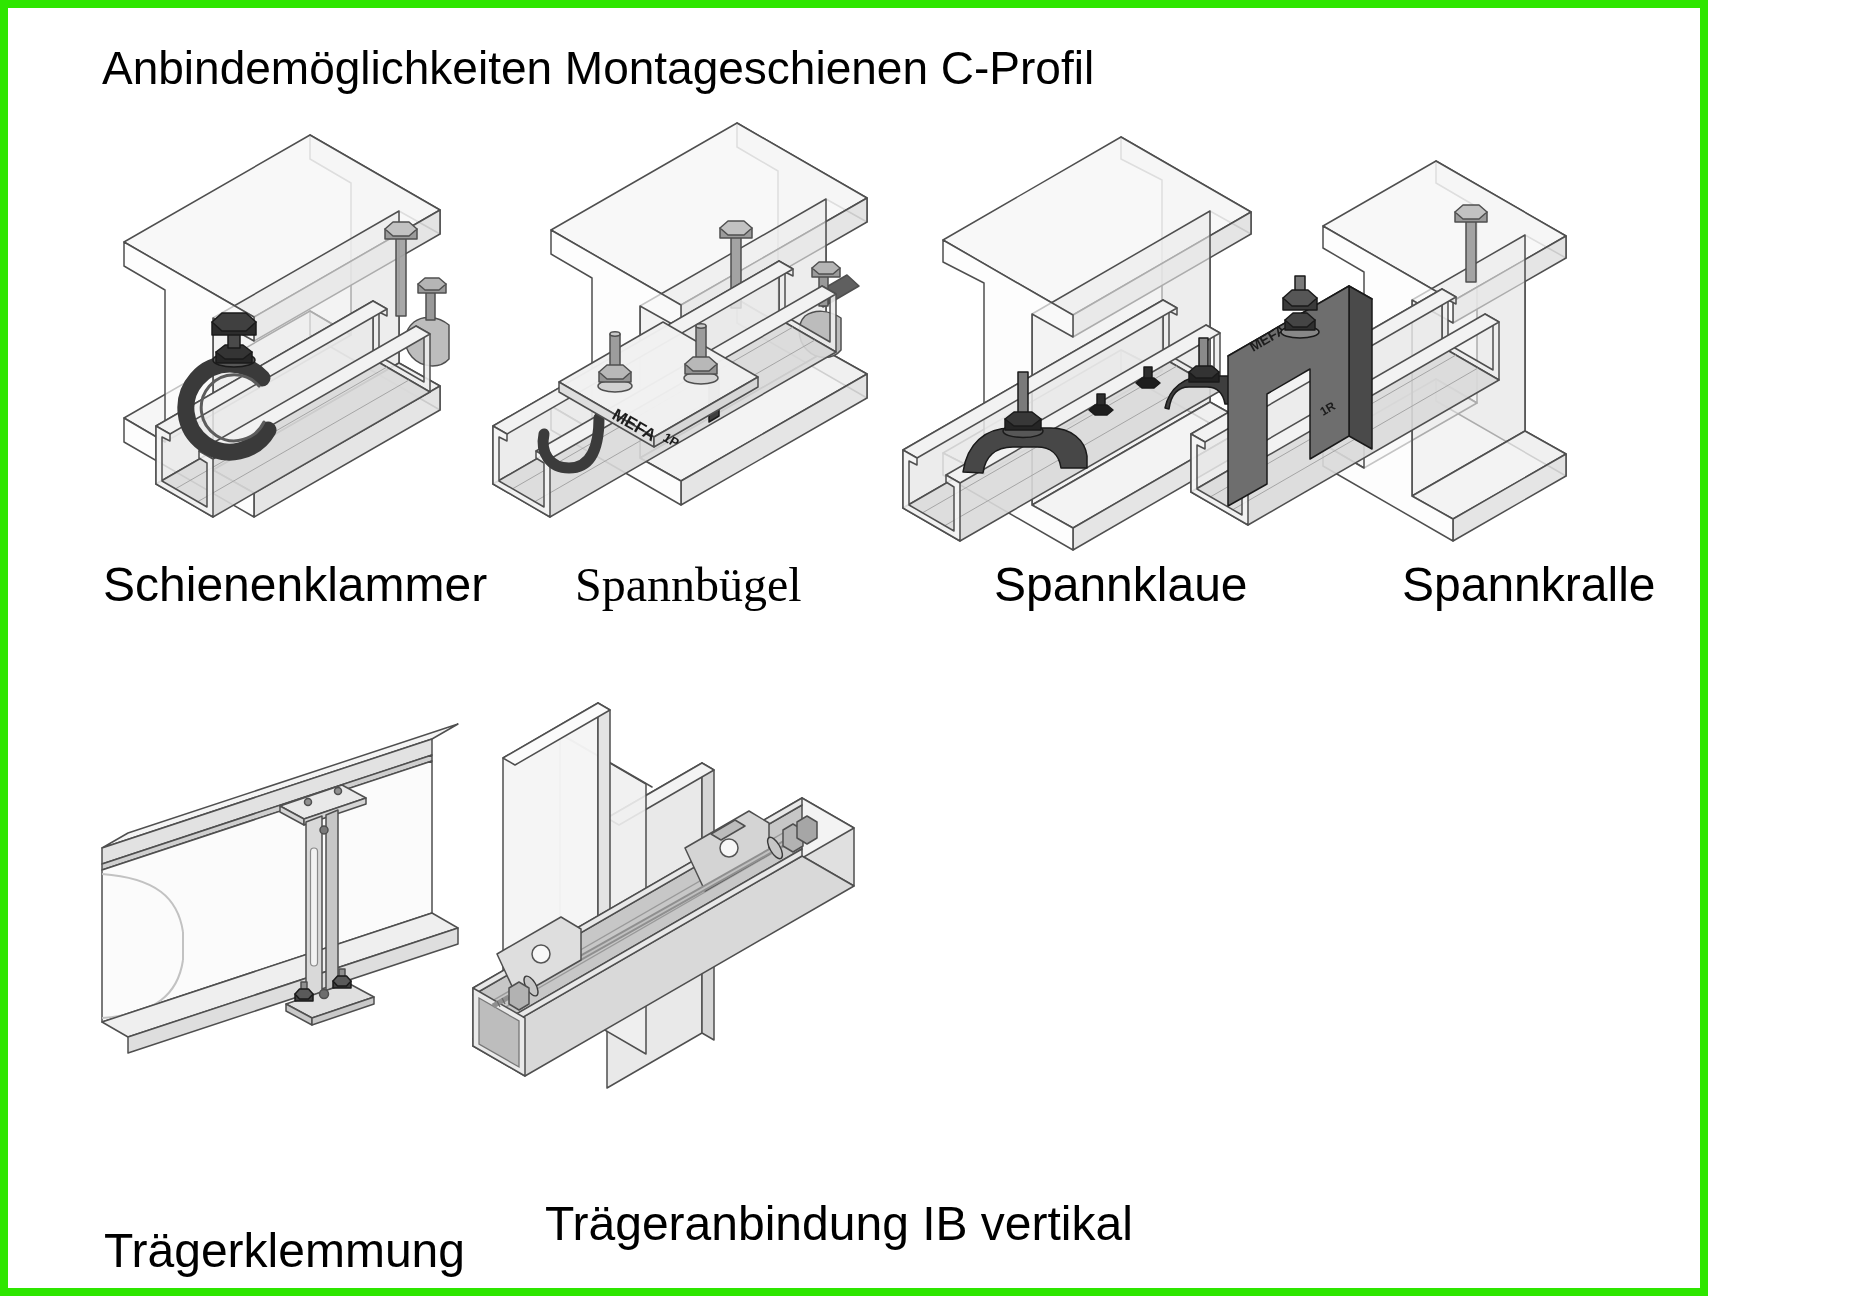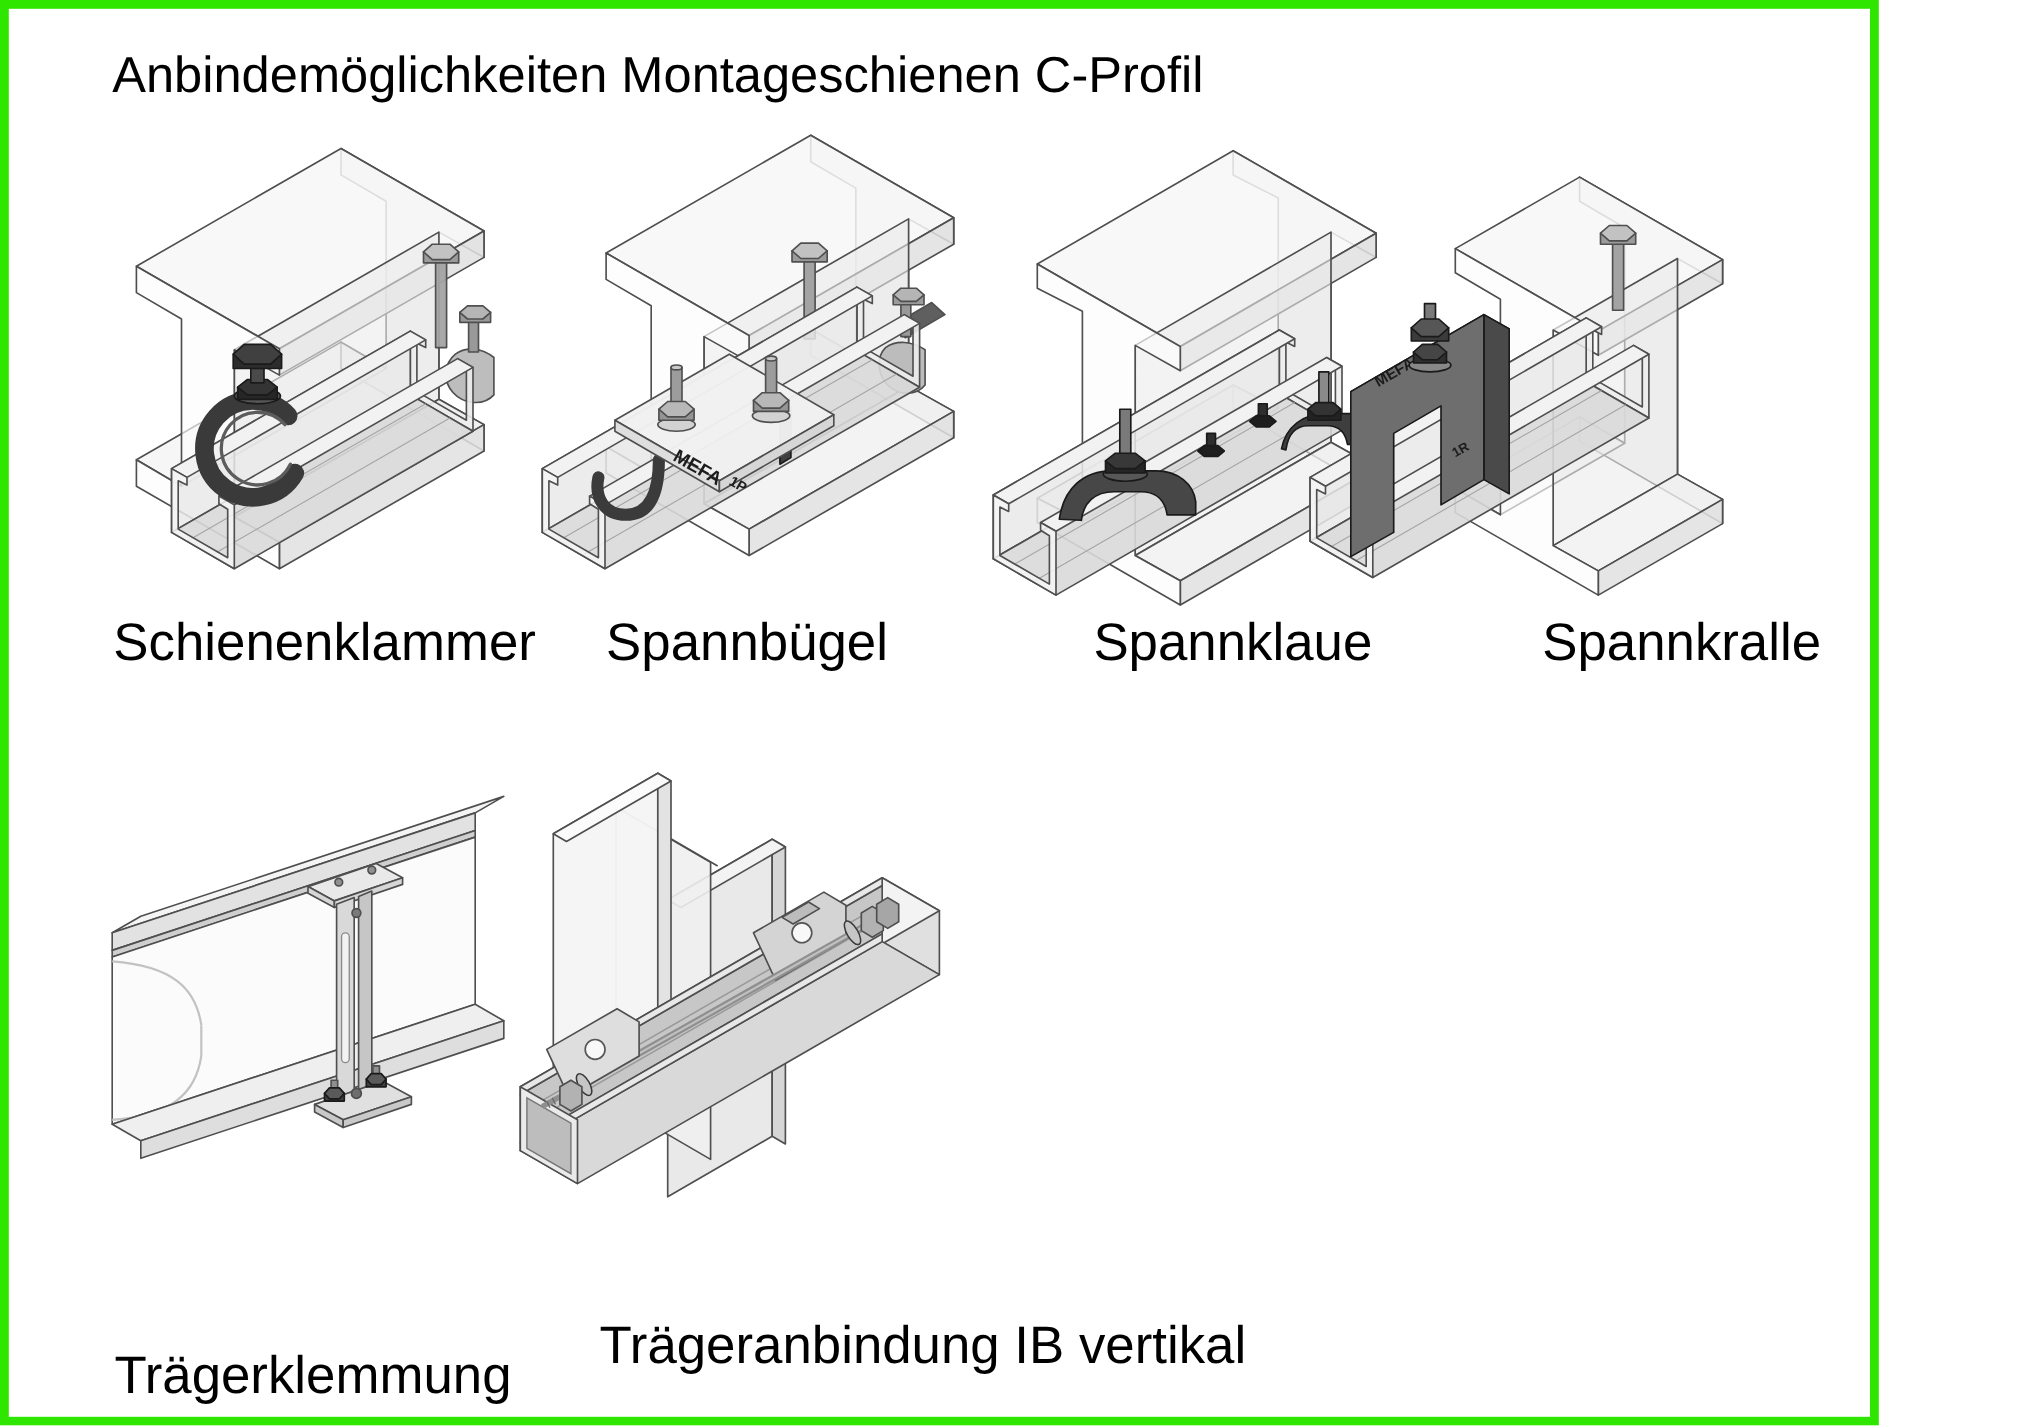--- a/index.html
+++ b/index.html
@@ -308,19 +308,19 @@
         <line x1="40" y1="348" x2="56" y2="339" stroke="#8f8f8f" stroke-width="5"></line>
         <line x1="44" y1="343" x2="47" y2="349" stroke="#6a6a6a" stroke-width="1.2"></line>
         <line x1="49" y1="340" x2="52" y2="346" stroke="#6a6a6a" stroke-width="1.2"></line>
         <ellipse cx="78" cy="328" rx="5" ry="11" transform="rotate(-30 78 328)" fill="#c6c6c6" stroke="#3a3a3a" stroke-width="1.4"></ellipse>
         <polygon class="ol" points="56,330 66,324 76,330 76,346 66,352 56,346" fill="#b2b2b2"></polygon>
       </g>
     </svg>
   </div>
 
   <div class="cap" style="left:95px;top:549px;">Schienenklammer</div>
-  <div class="cap" style="left:543px;top:549px;">Spannbügel</div>
+  <div class="cap" style="left:567px;top:549px;font-family:Liberation Serif, serif;">Spannbügel</div>
   <div class="cap" style="left:986px;top:549px;">Spannklaue</div>
   <div class="cap" style="left:1394px;top:549px;text-align:right;">Spannkralle</div>
   <div class="cap" style="left:96px;top:1188px;margin-top:27px;">Trägerklemmung</div>
   <div class="cap" style="left:537px;top:1188px;">Trägeranbindung IB vertikal</div>
 
 </div>
 
 </body></html>

